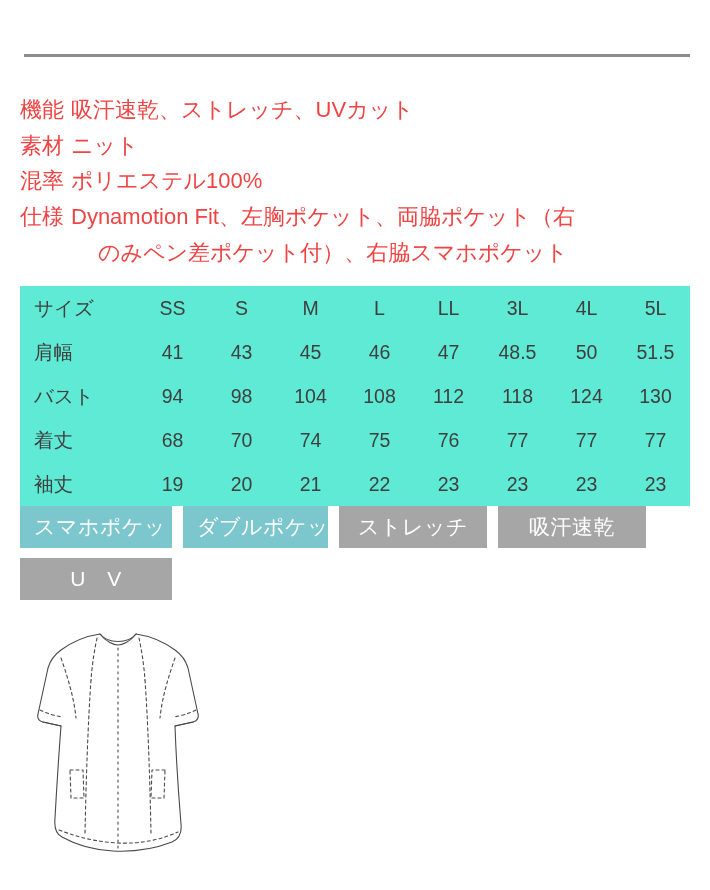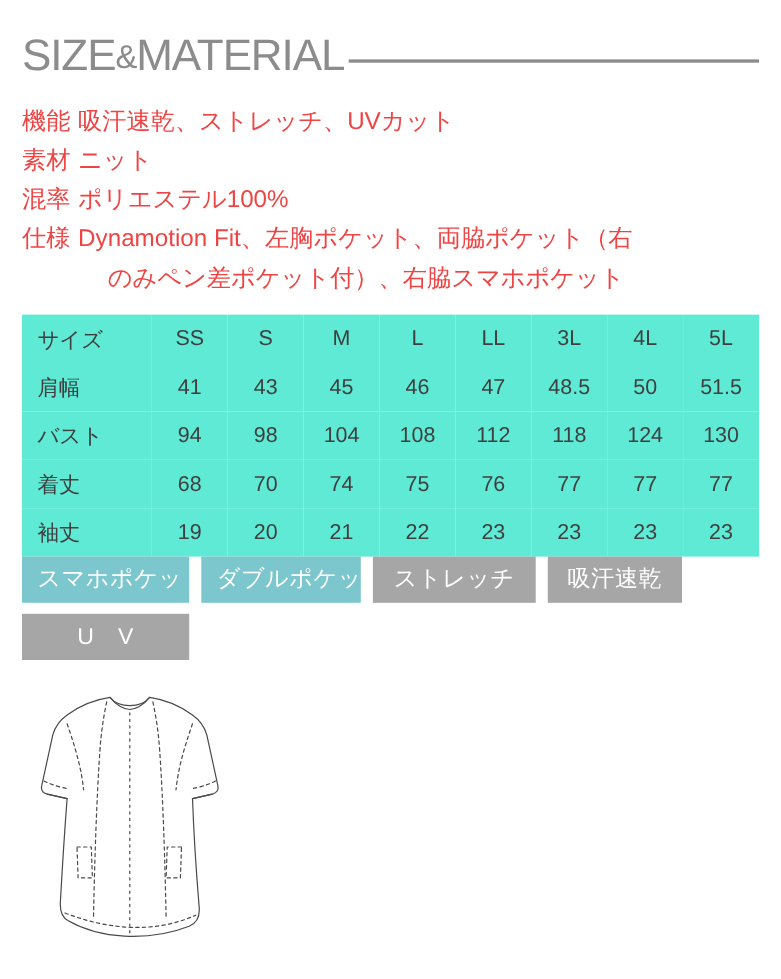--- a/index.html
+++ b/index.html
@@ -122,38 +122,37 @@
     white-space: nowrap;
     padding: 0 14px;
     box-sizing: border-box;
     letter-spacing: 0.5px;
   }
   .tag.teal { background: #7cc6cd; }
   .tag.gray { background: #a6a6a6; text-align: center; }
   .tag.w1 { width: 152px; }
   .tag.w2 { width: 145px; }
   .tag.w3 { width: 148px; }
-  .tag.w4 { width: 122px; }
+  .tag.w4 { width: 148px; }
   .tag.w5 { width: 152px; }
 
   
   .illo {
     margin-top: 22px;
     margin-left: 8px;
     width: 200px;
     height: 235px;
   }
 </style>
 </head>
 <body>
 
 <div class="page">
 
   <div class="heading-row">
-    <div class="heading-title"><span>SIZE</span><span class="amp">&amp;</span><span>MATERIAL</span></div>
     <div class="heading-rule"></div>
   </div>
 
   <div class="specs">
     <div class="spec-line">
       <span class="spec-label">機能</span>
       <span class="spec-value">吸汗速乾、ストレッチ、UVカット</span>
     </div>
     <div class="spec-line">
       <span class="spec-label">素材</span>

